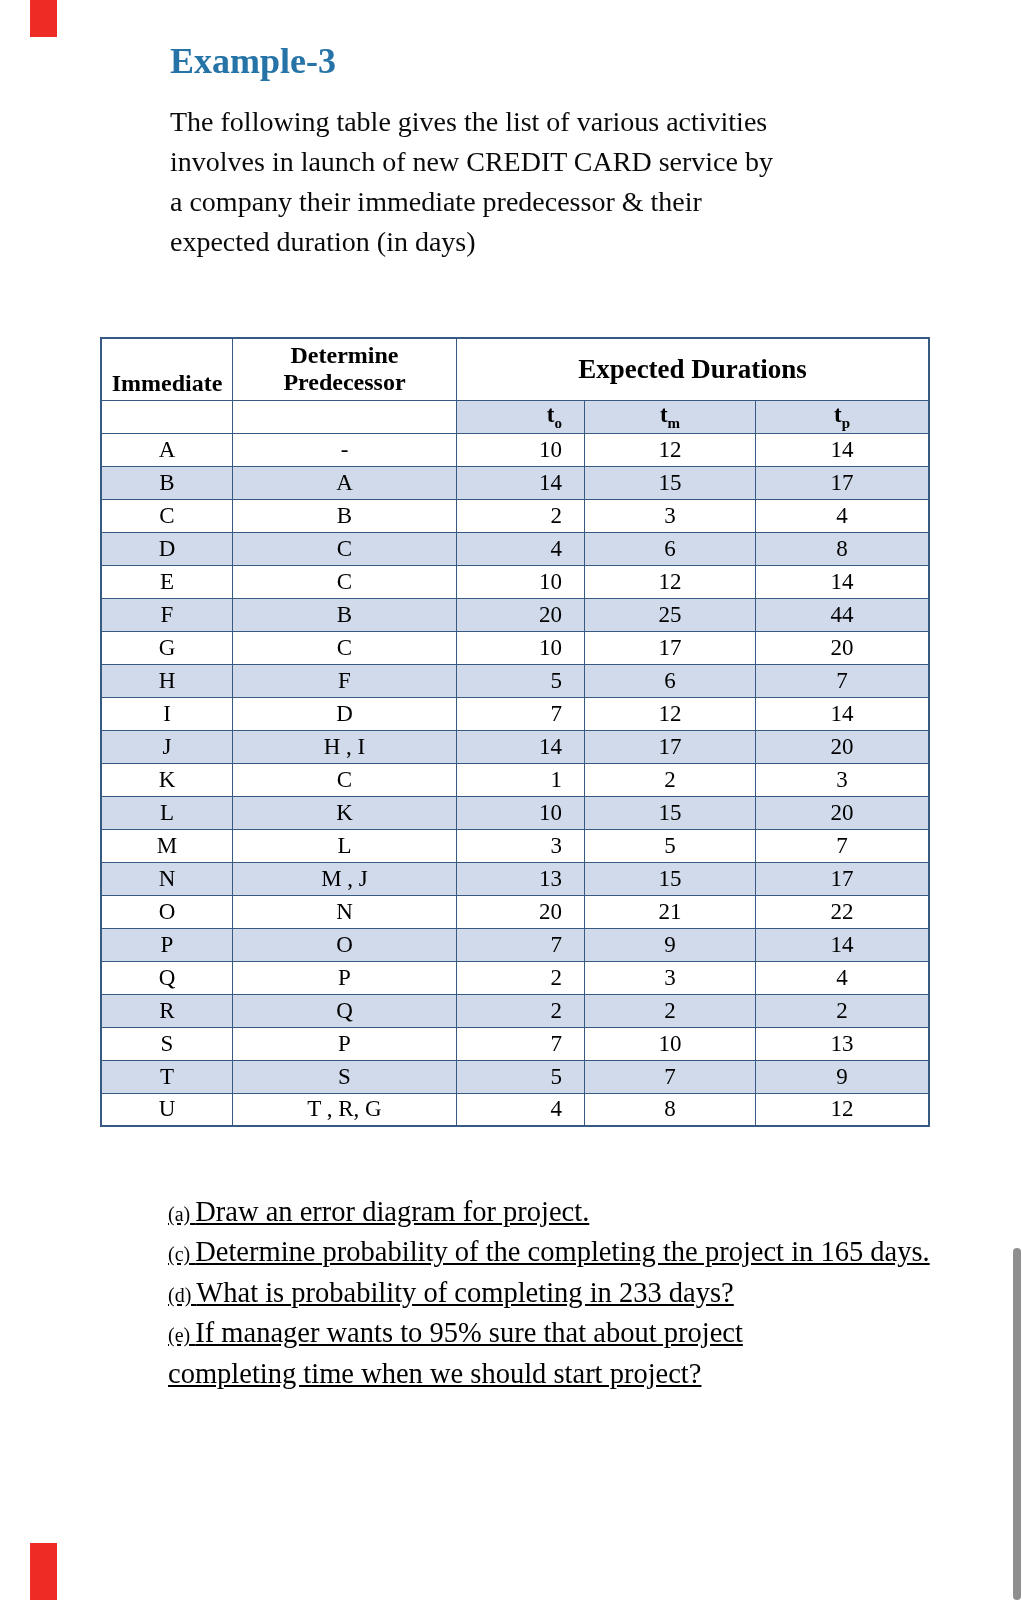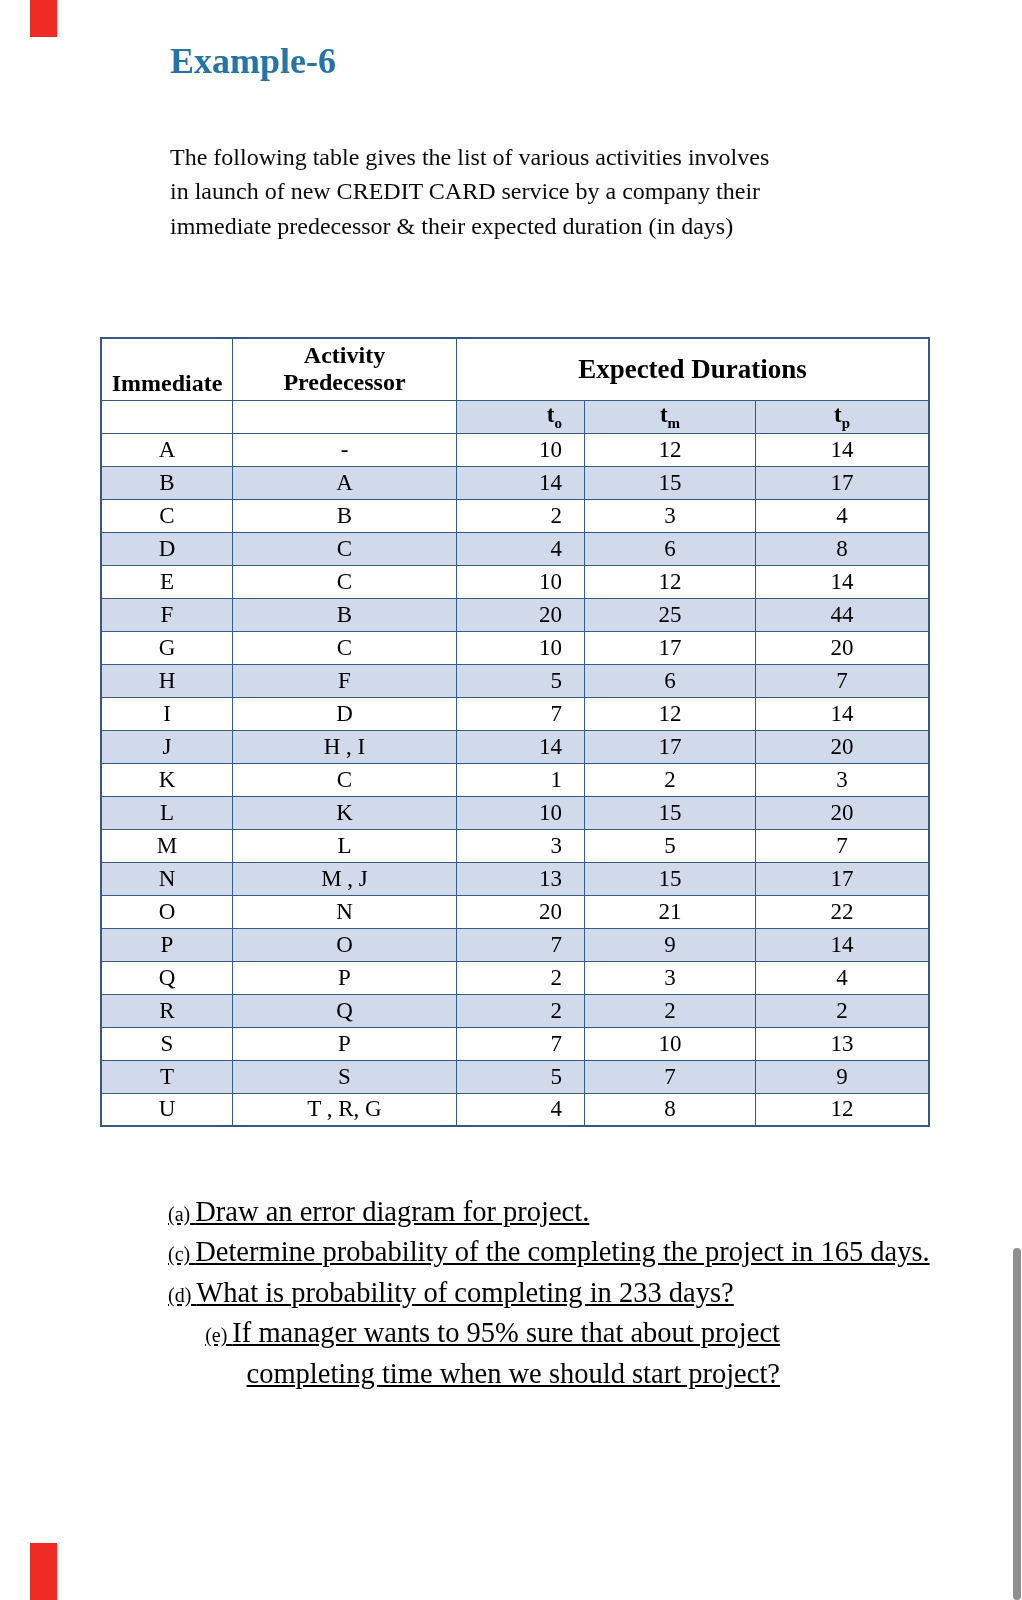--- a/index.html
+++ b/index.html
@@ -10,21 +10,21 @@
     color:#000;
   }
   .red-mark{position:absolute;left:30px;width:27px;background:#ee2b24;}
   #red-top{top:0;height:37px;}
   #red-bottom{top:1543px;height:57px;}
   .scrollbar{position:absolute;right:1px;top:1248px;width:8px;height:352px;
     background:#8f8f8f;border-radius:4px;}
   .title{position:absolute;left:170px;top:40px;
     font-size:36px;font-weight:bold;color:#2573a7;}
   .intro{position:absolute;left:170px;top:102px;width:620px;
-    font-size:24px;line-height:1.43;color:#0a0a0a;margin-top:38px;}
+    font-size:28px;line-height:1.43;color:#0a0a0a;}
 
   .tbl-wrap{position:absolute;left:100px;top:337px;}
   table{border-collapse:collapse;border:2px solid #365a82;}
   th,td{border:1px solid #365a82;padding:0;font-size:23px;text-align:center;}
   th{font-weight:bold;}
   .col-activity{width:130px;}
   .col-pred{width:175px;}
   .col-to{width:105px;text-align:right;padding-right:22px;}
   .col-tm{width:170px;}
   .col-tp{width:172px;}
@@ -34,40 +34,40 @@
   .th-durations{font-size:27px;}
   tr.subheader-row{height:33px;}
   td.subhead{background:#d0daeb;font-weight:bold;}
   td.subhead sub{font-size:15px;}
   tbody tr{height:33px;}
   tbody tr.shaded td{background:#d0daeb;}
 
   .questions{position:absolute;left:168px;top:1192px;width:780px;
     font-size:28.5px;line-height:1.42;text-decoration:underline;}
   .question.hang{padding-left:36px;text-indent:-36px;}
-  .question.no-hang{width:612px;text-align:right;}
+  .question.no-hang{width:612px;}
   .qlabel{font-size:20px;}
 </style>
 </head>
 <body>
 
 <div class="red-mark" id="red-top"></div>
 <div class="red-mark" id="red-bottom"></div>
 <div class="scrollbar"></div>
 
-<div class="title">Example-6</div>
+<div class="title">Example-3</div>
 
 <div class="intro">The following table gives the list of various activities involves in launch of new CREDIT CARD service by a company their immediate predecessor &amp; their expected duration (in days)</div>
 
 <div class="tbl-wrap">
   <table>
     <thead>
       <tr class="header-row">
         <th class="col-activity th-activity">Immediate</th>
-        <th class="col-pred th-pred">Activity Predecessor</th>
+        <th class="col-pred th-pred">Determine Predecessor</th>
         <th colspan="3" class="th-durations">Expected Durations</th>
       </tr>
       <tr class="subheader-row">
           <td class="col-activity"></td>
           <td class="col-pred"></td>
           <td class="col-to subhead">t<sub>o</sub></td>
           <td class="col-tm subhead">t<sub>m</sub></td>
           <td class="col-tp subhead">t<sub>p</sub></td>
         </tr>
     </thead>

